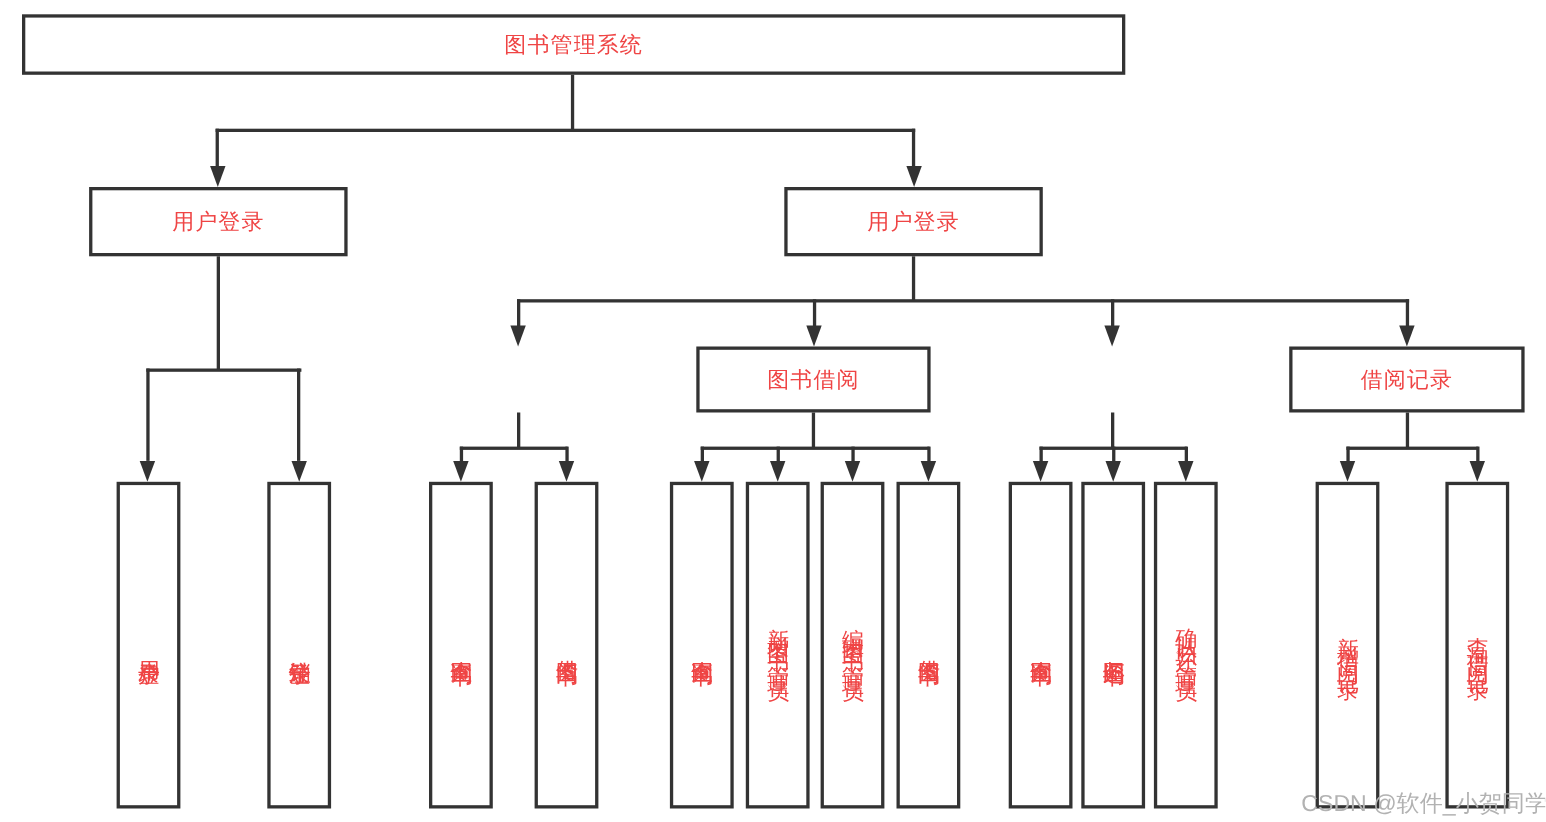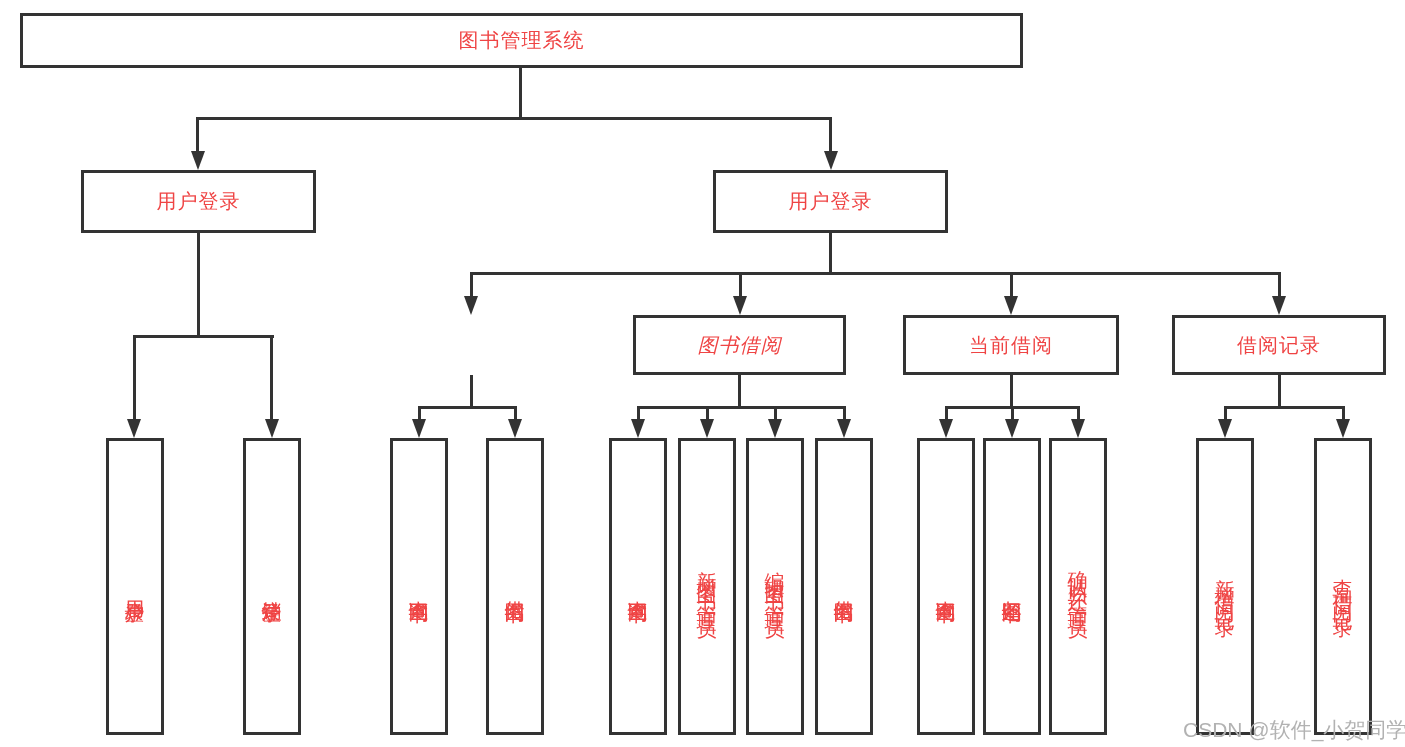--- a/index.html
+++ b/index.html
@@ -39,21 +39,21 @@
     position: absolute; width: 0; height: 0;
     border-left: 7px solid transparent;
     border-right: 7px solid transparent;
     border-top: 19px solid #333333;
   }
   
   .n-root      { left: 20px;  top: 13px;  width: 1003px; height: 55px; }
   .n-userlogin { left: 81px;  top: 170px; width: 235px;  height: 63px; }
   .n-bookmgmt  { left: 713px; top: 170px; width: 235px;  height: 63px; }
   .n-newbook   { left: 363px; top: 315px; width: 216px;  height: 60px; }
-  .n-borrow    { left: 633px; top: 315px; width: 213px;  height: 60px; font-style: italic; }
+  .n-borrow    { left: 633px; top: 315px; width: 213px;  height: 60px; }
   .n-current   { left: 903px; top: 315px; width: 216px;  height: 60px; }
   .n-record    { left: 1172px;top: 315px; width: 214px;  height: 60px; }
   .l-1  { left: 106px; }
   .l-2  { left: 243px; }
   .l-3  { left: 390px; }
   .l-4  { left: 486px; }
   .l-5  { left: 609px; }
   .l-6  { left: 678px; }
   .l-7  { left: 746px; }
   .l-8  { left: 815px; }
@@ -108,23 +108,20 @@
   <div class="vline" style="left:739px;top:272px;height:26px"></div>
   <div class="ahead" style="left:733px;top:296px"></div>
   <div class="vline" style="left:1010px;top:272px;height:26px"></div>
   <div class="ahead" style="left:1004px;top:296px"></div>
   <div class="vline" style="left:1278px;top:272px;height:26px"></div>
   <div class="ahead" style="left:1272px;top:296px"></div>
 
   <div class="box n-borrow">
     <span>图书借阅</span>
   </div>
-  <div class="box n-current">
-    <span>当前借阅</span>
-  </div>
   <div class="box n-record">
     <span>借阅记录</span>
   </div>
 
   <div class="vline" style="left:470px;top:375px;height:33px"></div>
   <div class="hline" style="left:418px;top:406px;width:98px"></div>
   <div class="vline" style="left:418px;top:406px;height:14px"></div>
   <div class="ahead" style="left:412px;top:419px"></div>
   <div class="vline" style="left:514px;top:406px;height:14px"></div>
   <div class="ahead" style="left:508px;top:419px"></div>

